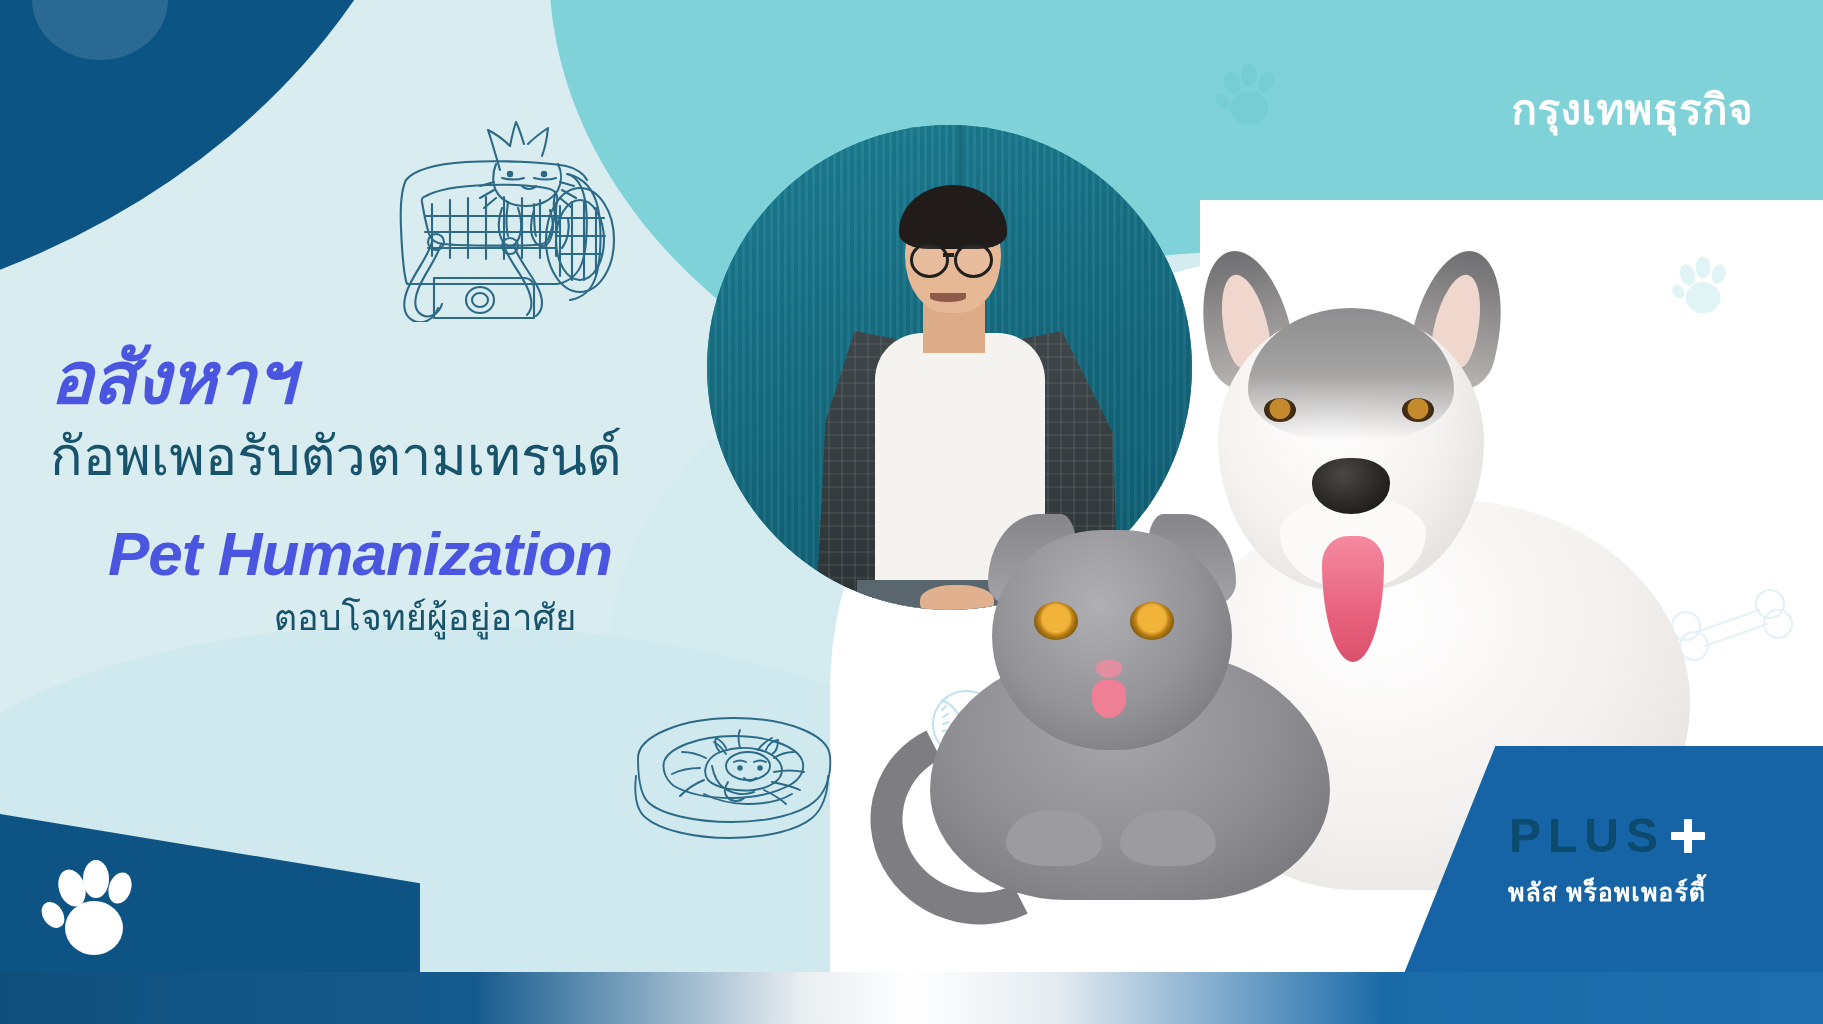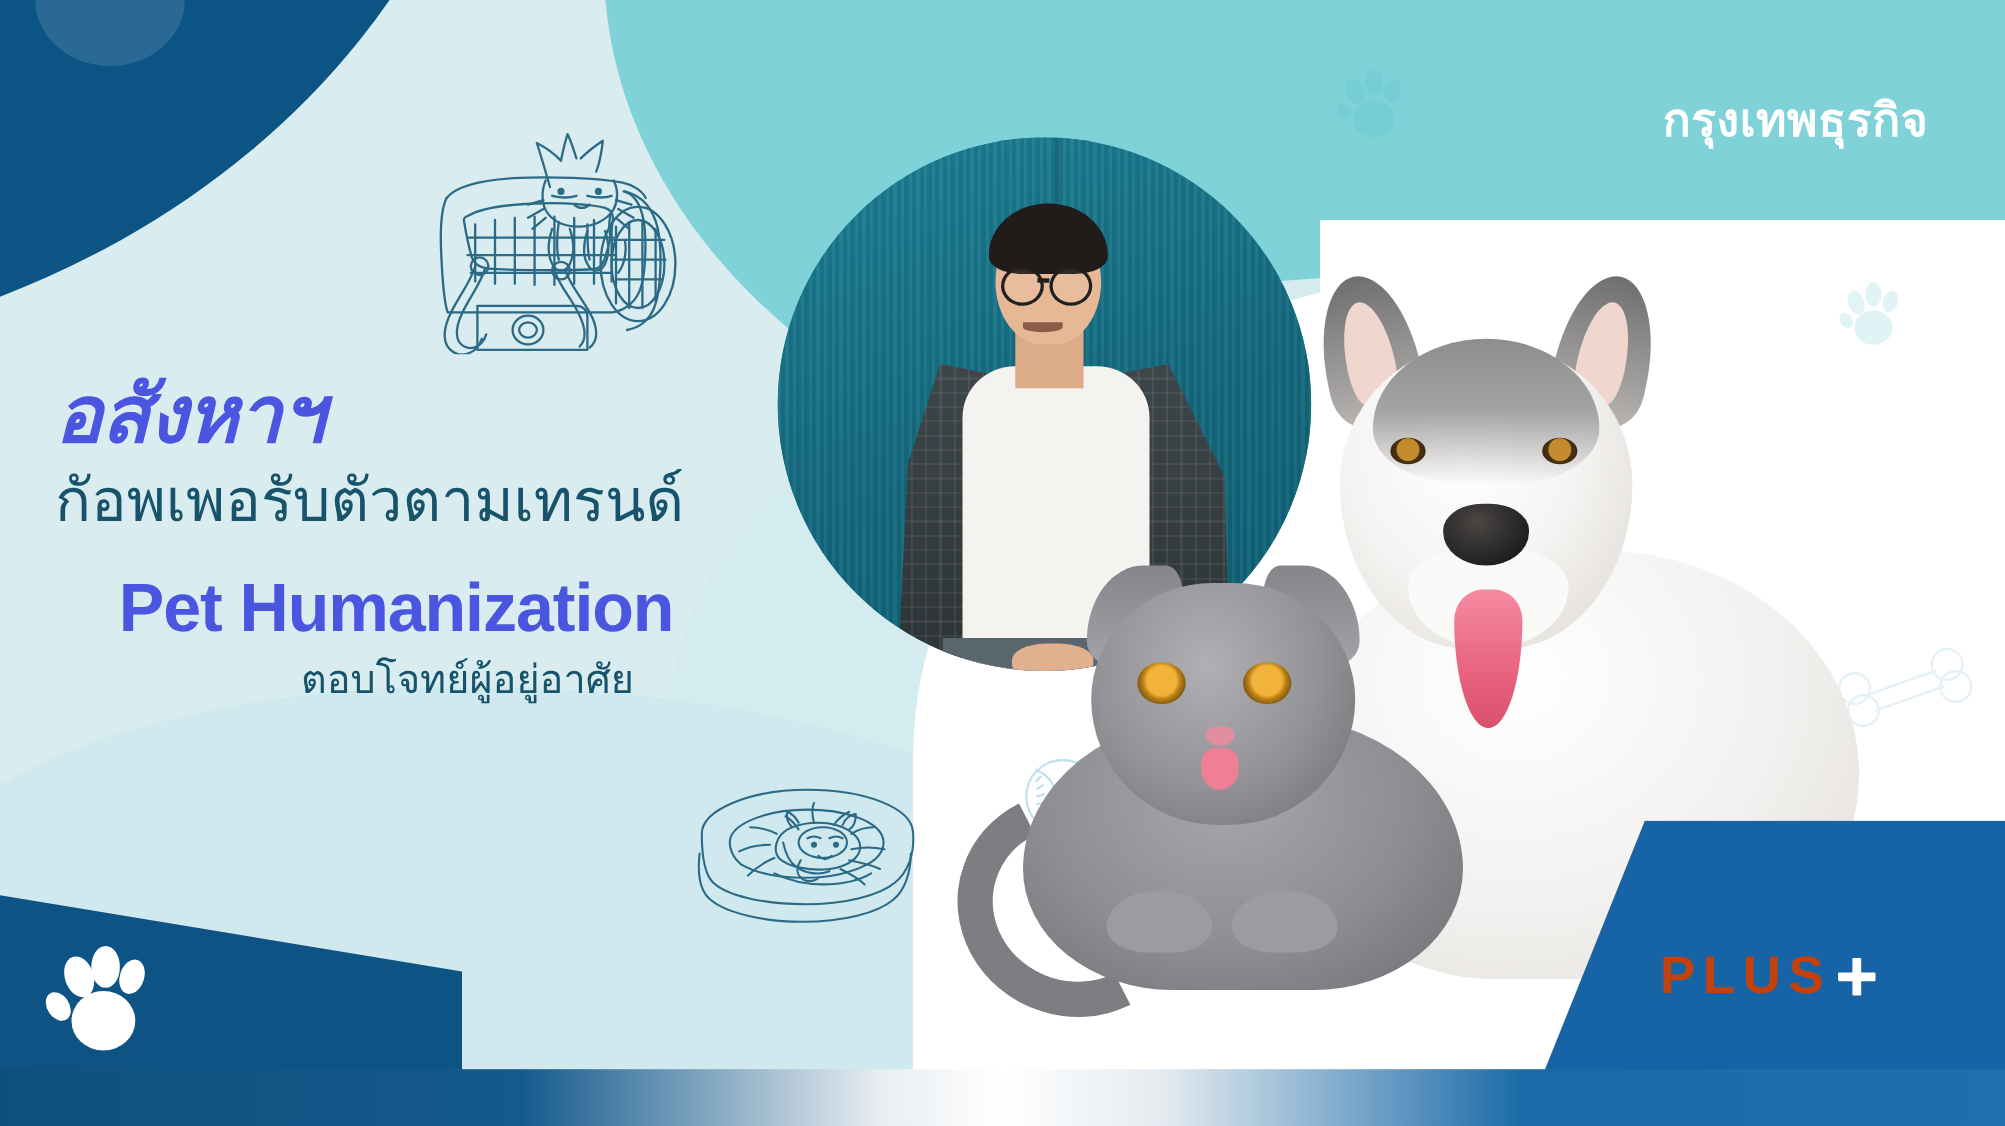--- a/index.html
+++ b/index.html
@@ -459,20 +459,21 @@
   .line-2 {
     font-size: 54px;
     font-weight: 400;
     color: #17536b;
     line-height: 1.3;
     margin-top: 4px;
   }
   .line-3 {
     font-size: 62px;
     font-weight: 700;
+    font-style: italic;
     color: #4b56e0;
     line-height: 1.2;
     margin-top: 26px;
     margin-left: 58px;
     letter-spacing: -1px;
   }
   .line-4 {
     font-size: 36px;
     font-weight: 400;
     color: #17536b;
@@ -495,21 +496,21 @@
   .plus-logo {
     position: absolute;
     right: 66px;
     bottom: 112px;
     text-align: center;
     width: 300px;
   }
   .plus-word {
     font-size: 48px;
     font-weight: 700;
-    color: #c2410c;
+    color: #0c4a6e;
     letter-spacing: 7px;
     line-height: 1;
     display: flex;
     align-items: center;
     justify-content: center;
     gap: 4px;
   }
   .plus-mark {
     display: inline-block;
     position: relative;
@@ -735,17 +736,18 @@
       <ellipse cx="17" cy="63" rx="10" ry="14" fill="#ffffff" transform="rotate(-34 17 63)"></ellipse>
     </svg>
   </div>
 
   <div class="blue-br"></div>
   <div class="plus-logo">
     <div class="plus-word">
       <span>PLUS</span>
       <span class="plus-mark"></span>
     </div>
+    <div class="plus-sub">พลัส พร็อพเพอร์ตี้</div>
   </div>
 
   <div class="bottom-strip"></div>
 
 </div>
 
 </body></html>

